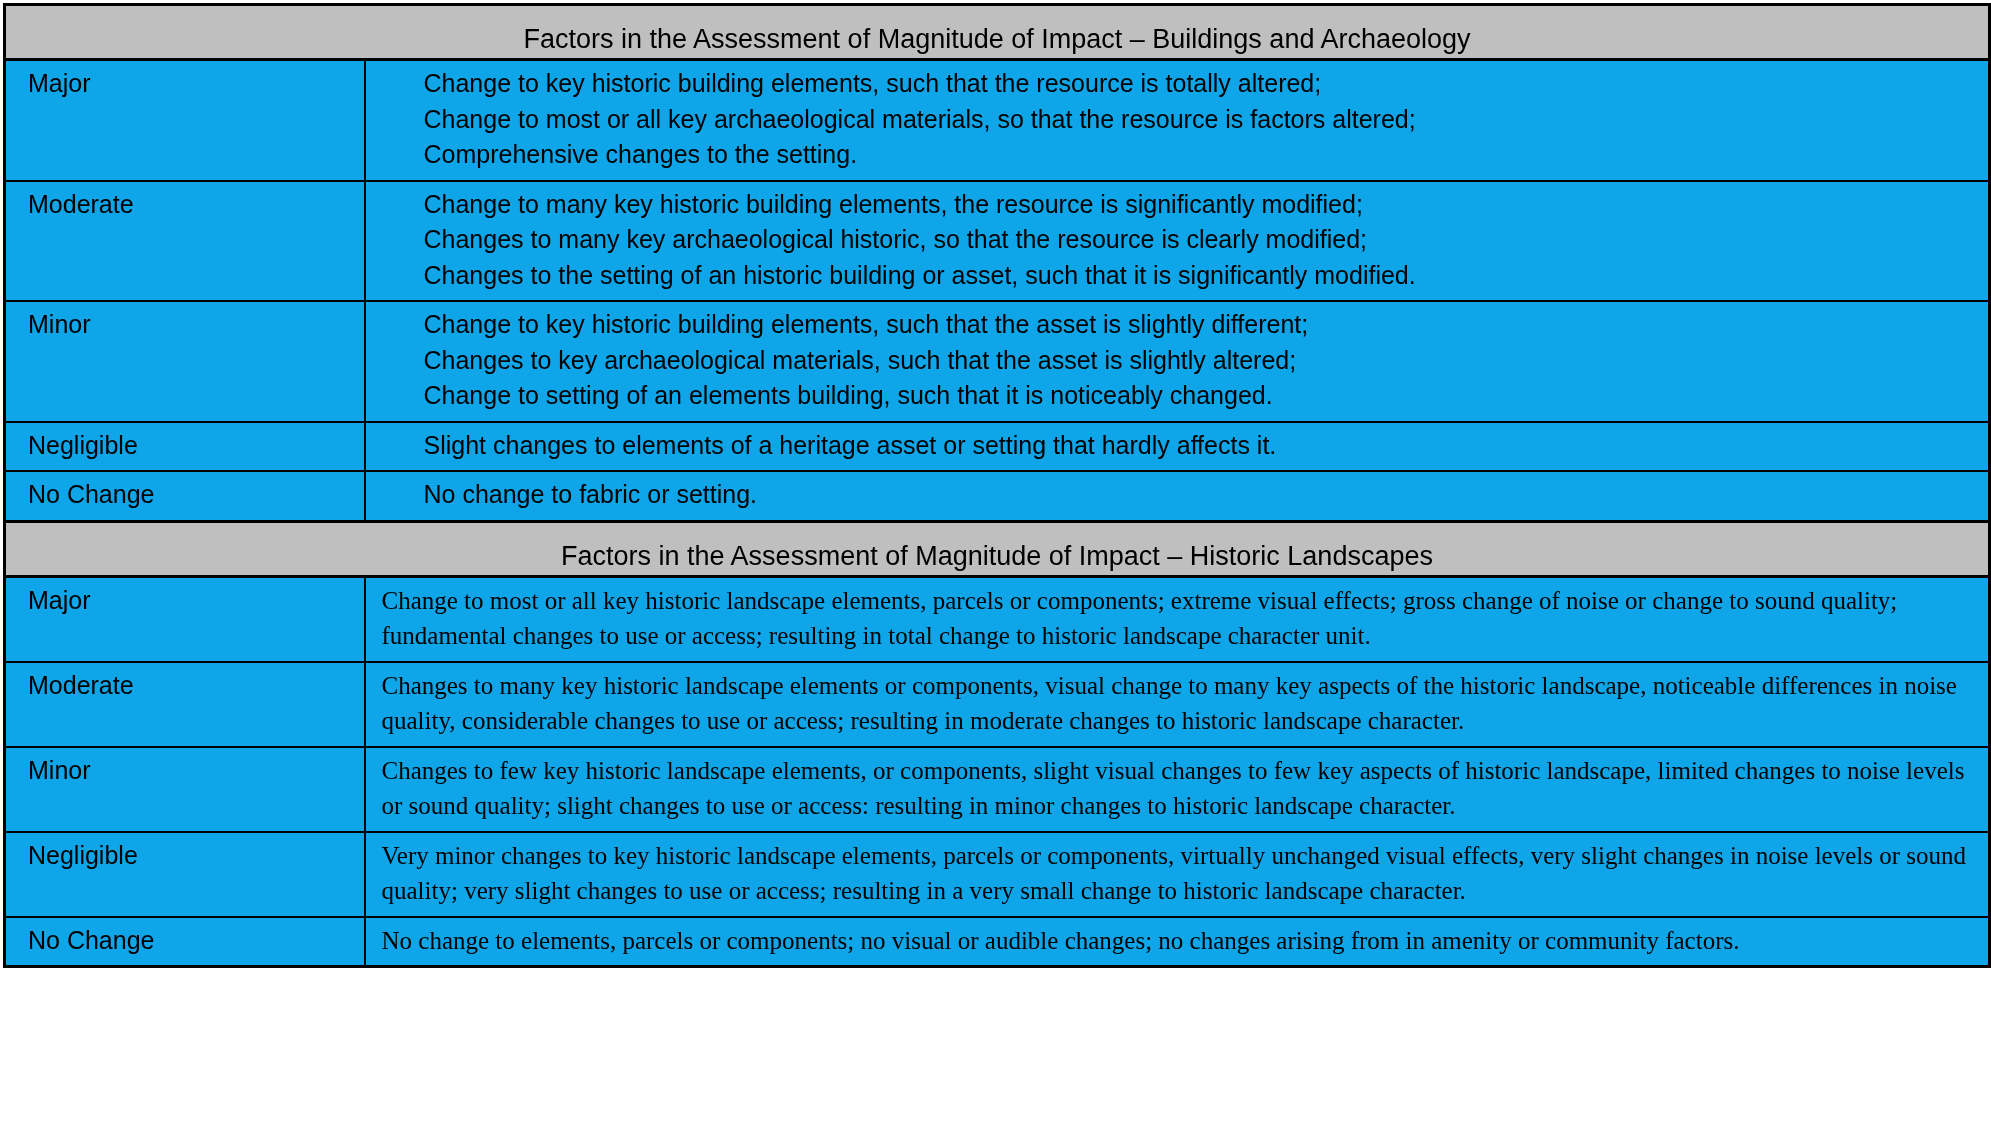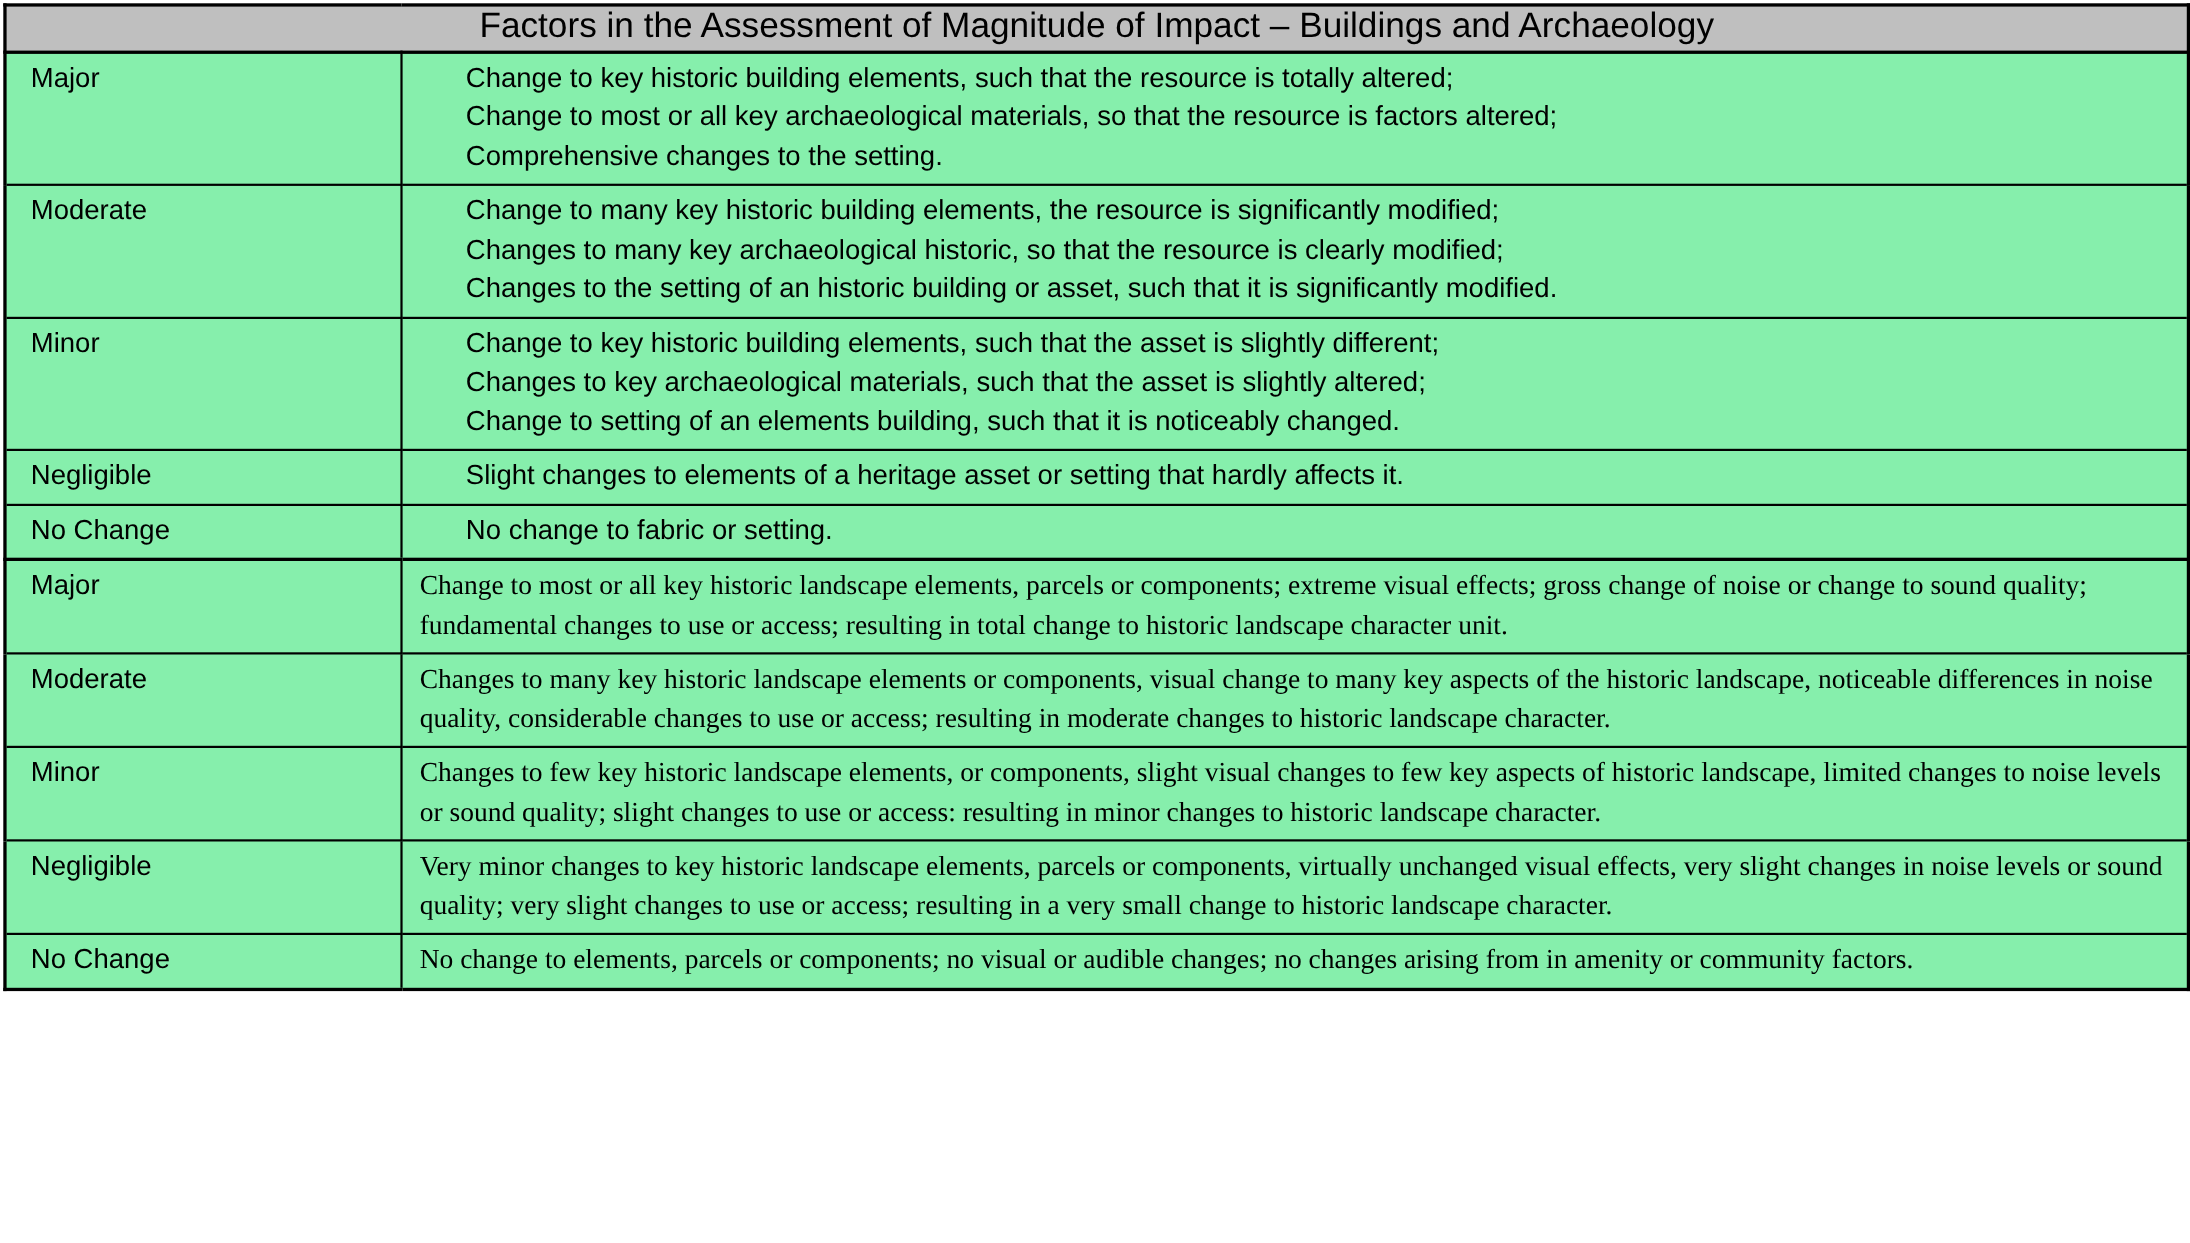--- a/index.html
+++ b/index.html
@@ -26,40 +26,40 @@
     width: 1985px;
     margin: 3px 0 0 3px;
     table-layout: fixed;
   }
   table.impact-table col.c-label { width: 360px; }
   table.impact-table col.c-desc  { width: 1625px; }
 
   tr.section-header-row td.section-header {
     background: #bfbfbf;
     text-align: center;
-    font-size: 32px;
+    font-size: 27px;
     line-height: 1.12;
-    padding: 0 6px 4px 6px;
+    padding: 18px 6px 4px 6px;
     border-top: 3px solid #000000;
     border-bottom: 3px solid #000000;
     border-left: 3px solid #000000;
     border-right: 3px solid #000000;
     font-weight: normal;
     white-space: nowrap;
   }
 
   tr.data-row td {
     border-left: 3px solid #000000;
     border-right: 3px solid #000000;
     border-bottom: 2px solid #000000;
     vertical-align: top;
     font-size: 25px;
     line-height: 1.42;
     padding: 5px 10px 7px 12px;
-    background: #86efac;
+    background: #0ea5e9;
   }
   tr.data-row td.cell-label {
     border-right: 2px solid #000000;
     padding-left: 22px;
     white-space: nowrap;
   }
   tr.data-row td.cell-desc {
     border-left: 2px solid #000000;
     padding-left: 16px;
   }
@@ -127,20 +127,23 @@
         </td>
       </tr>
 
       <tr class="data-row last-in-section">
         <td class="cell-label">No Change</td>
         <td class="cell-desc">
           <span class="desc-line">No change to fabric or setting.</span>
         </td>
       </tr>
 
+      <tr class="section-header-row">
+        <td class="section-header" colspan="2">Factors in the Assessment of Magnitude of Impact – Historic Landscapes</td>
+      </tr>
 
       <tr class="data-row">
         <td class="cell-label">Major</td>
         <td class="cell-desc">
           <span class="desc-para">Change to most or all key historic landscape elements, parcels or components; extreme visual effects; gross change of noise or change to sound quality; fundamental changes to use or access; resulting in total change to historic landscape character unit.</span>
         </td>
       </tr>
 
       <tr class="data-row">
         <td class="cell-label">Moderate</td>

